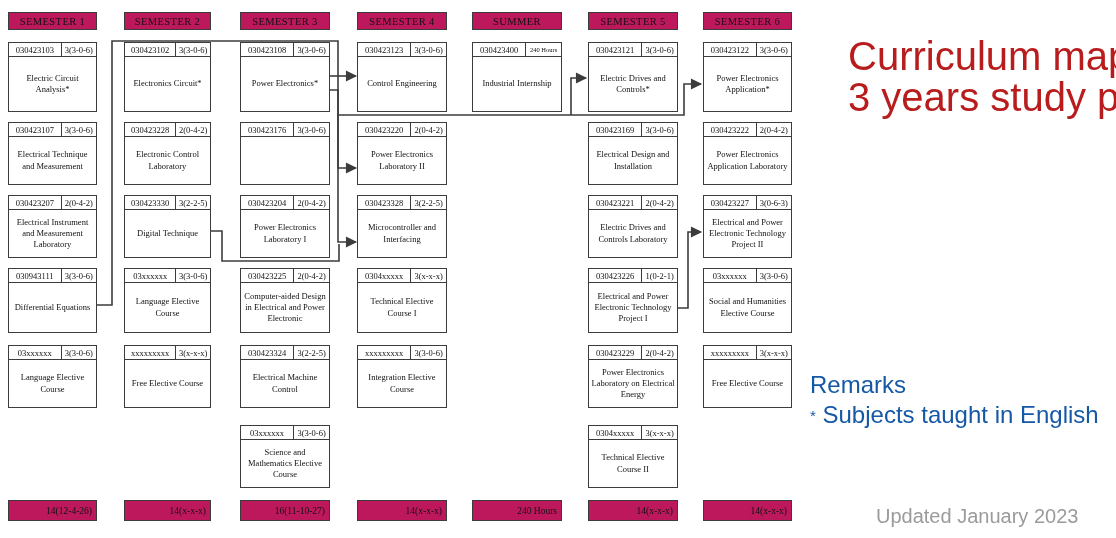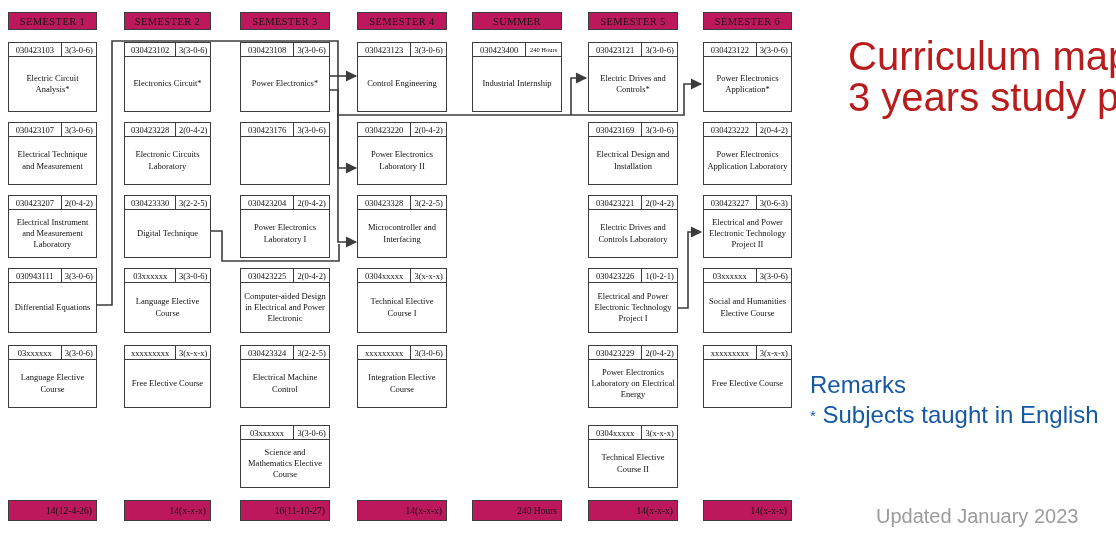--- a/index.html
+++ b/index.html
@@ -93,21 +93,21 @@
           <span class="code">030423102</span>
           <span class="cred">3(3-0-6)</span>
         </div>
         <div class="cname">Electronics Circuit*</div>
       </div>
       <div class="box course" style="left: 124px; top: 122px; width: 87px; height: 63px;">
         <div class="chead">
           <span class="code">030423228</span>
           <span class="cred">2(0-4-2)</span>
         </div>
-        <div class="cname">Electronic Circuits Laboratory</div>
+        <div class="cname">Electronic Control Laboratory</div>
       </div>
       <div class="box course" style="left: 124px; top: 195px; width: 87px; height: 63px;">
         <div class="chead">
           <span class="code">030423330</span>
           <span class="cred">3(2-2-5)</span>
         </div>
         <div class="cname">Digital Technique</div>
       </div>
       <div class="box course" style="left: 124px; top: 268px; width: 87px; height: 65px;">
         <div class="chead">

